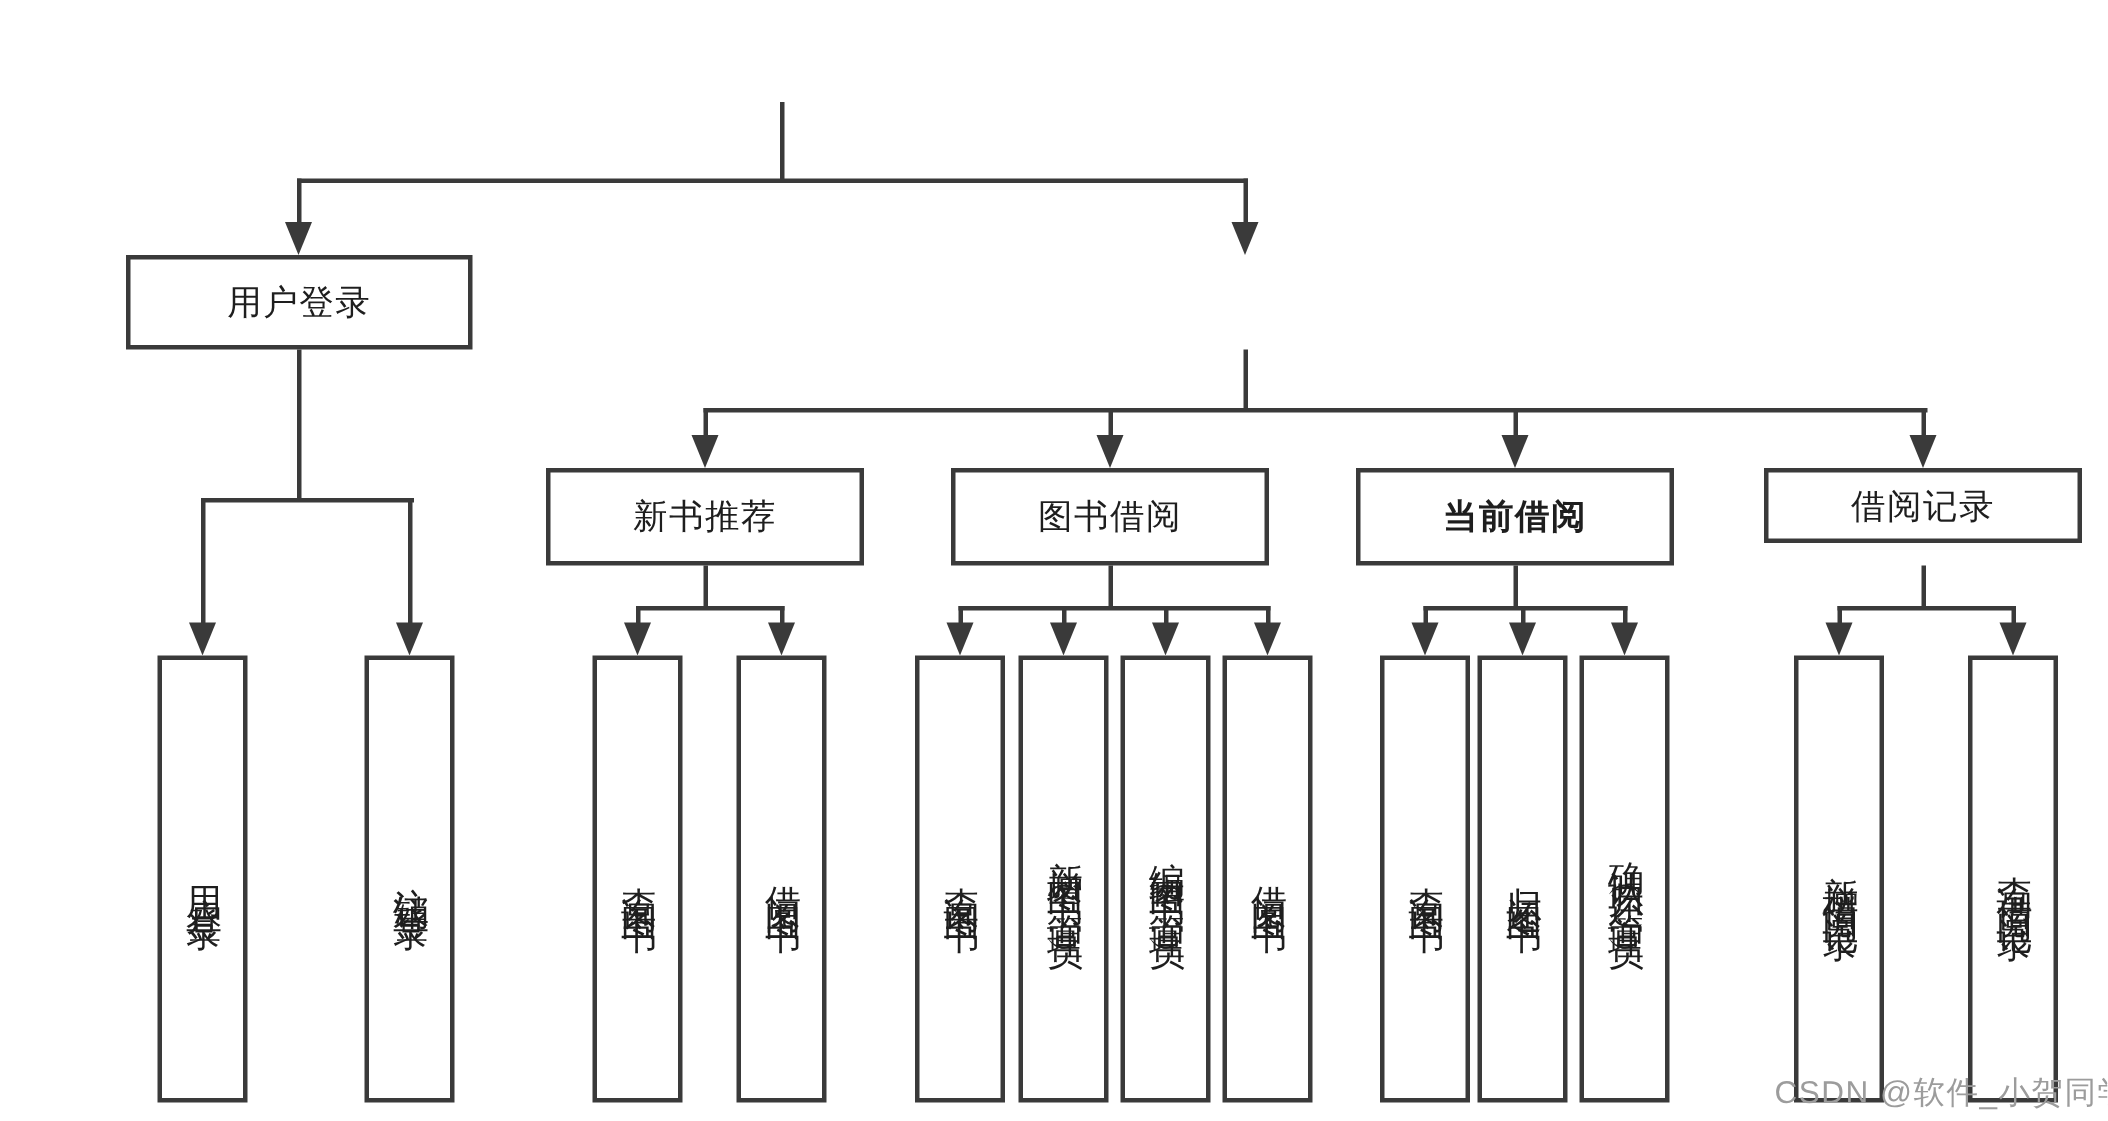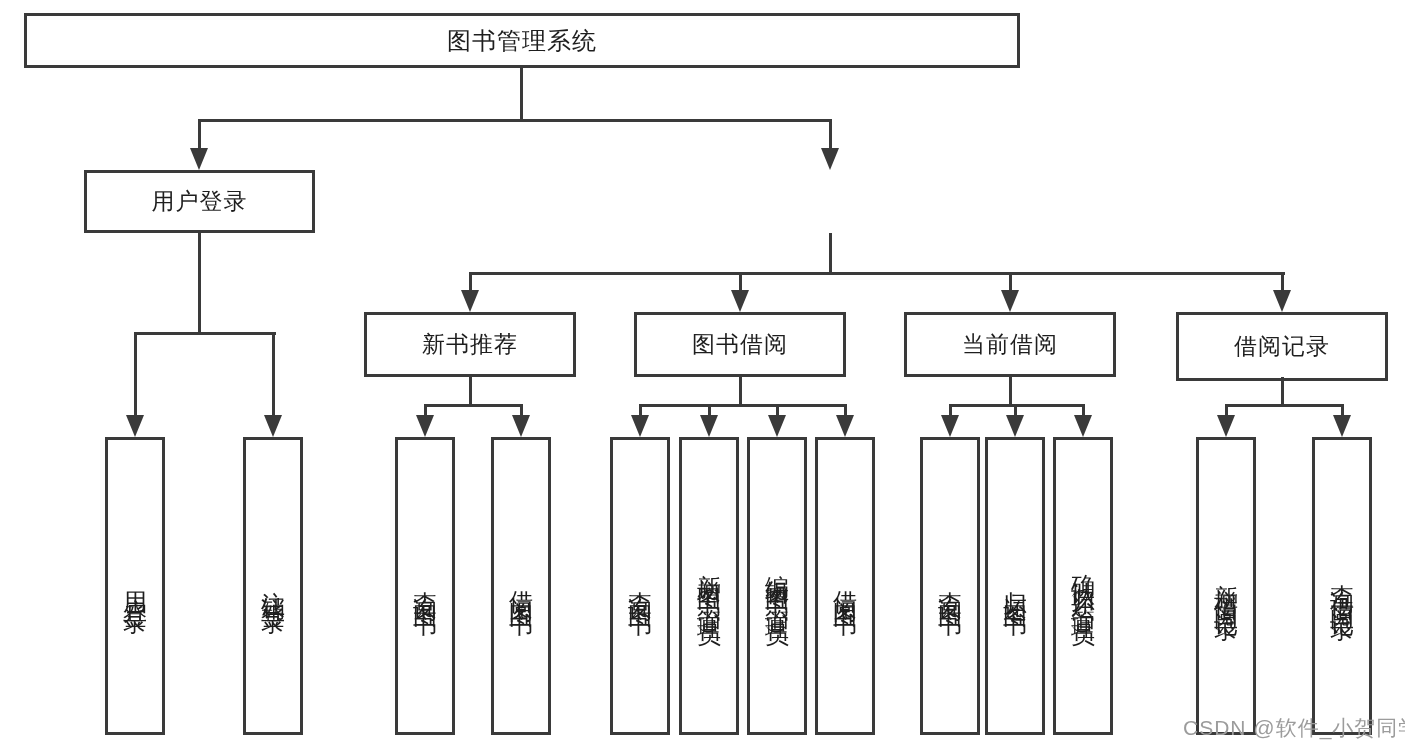--- a/index.html
+++ b/index.html
@@ -66,21 +66,20 @@
     color: #9c9c9c;
     letter-spacing: 1px;
     white-space: nowrap;
   }
 </style>
 </head>
 <body>
 
 <div id="canvas">
 
-  <div class="box root" style="left:24px; top:13px; width:996px; height:55px;">图书管理系统</div>
 
   <div class="vline" style="left:520px; top:68px; height:52px;"></div>
   <div class="hline" style="left:198px; top:119px; width:634px;"></div>
   <div class="vline" style="left:198px; top:119px; height:31px;"></div>
   <div class="arrow" style="left:190px; top:148px;"></div>
   <div class="vline" style="left:829px; top:119px; height:31px;"></div>
   <div class="arrow" style="left:821px; top:148px;"></div>
 
   <div class="box" style="left:84px; top:170px; width:231px; height:63px;">用户登录</div>
 
@@ -97,22 +96,22 @@
   <div class="arrow" style="left:461px; top:290px;"></div>
   <div class="vline" style="left:739px; top:272px; height:20px;"></div>
   <div class="arrow" style="left:731px; top:290px;"></div>
   <div class="vline" style="left:1009px; top:272px; height:20px;"></div>
   <div class="arrow" style="left:1001px; top:290px;"></div>
   <div class="vline" style="left:1281px; top:272px; height:20px;"></div>
   <div class="arrow" style="left:1273px; top:290px;"></div>
 
   <div class="box" style="left:364px; top:312px; width:212px; height:65px;">新书推荐</div>
   <div class="box" style="left:634px; top:312px; width:212px; height:65px;">图书借阅</div>
-  <div class="box" style="left:904px; top:312px; width:212px; height:65px;">当前借阅</div>
-  <div class="box" style="left:1176px; top:312px; width:212px; height:69px;">借阅记录</div>
+  <div class="box" style="left:904px; top:312px; width:212px; height:65px;font-weight:bold;">当前借阅</div>
+  <div class="box" style="left:1176px; top:312px; width:212px; height:50px;">借阅记录</div>
 
   <div class="vline" style="left:469px; top:377px; height:29px;"></div>
   <div class="hline" style="left:424px; top:404px; width:99px;"></div>
   <div class="vline" style="left:424px; top:404px; height:13px;"></div>
   <div class="arrow" style="left:416px; top:415px;"></div>
   <div class="vline" style="left:520px; top:404px; height:13px;"></div>
   <div class="arrow" style="left:512px; top:415px;"></div>
 
   <div class="vline" style="left:739px; top:377px; height:29px;"></div>
   <div class="hline" style="left:639px; top:404px; width:208px;"></div>

